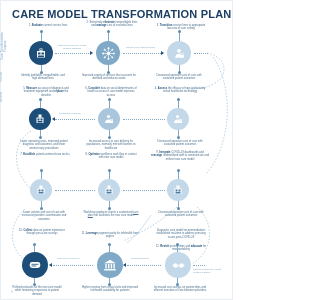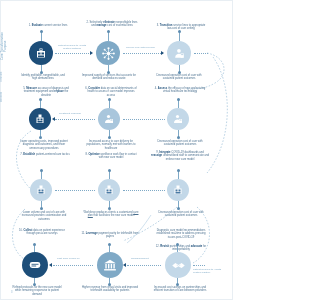--- a/index.html
+++ b/index.html
@@ -53,20 +53,21 @@
   .arrow{position:absolute;width:0;height:0;}
   .arrow.r{border-left:3px solid #1d4e79;border-top:2px solid transparent;border-bottom:2px solid transparent;}
   .arrow.l{border-right:3px solid #1d4e79;border-top:2px solid transparent;border-bottom:2px solid transparent;}
   .footnum{position:absolute;font-size:2.6px;color:#8fb4cf;}
 </style>
 </head>
 <body>
 
 <div id="page">
 
+  <div class="title">CARE MODEL TRANSFORMATION PLAN</div>
 
   <div class="rail big" style="top:26px;height:38px;">Care Transformation Purpose</div>
   <div class="rail" style="top:68px;height:16px;">Timeline</div>
   <div class="rail" style="top:88px;height:16px;">Benefits</div>
 
   <svg class="curve" viewBox="0 0 233 300">
 
     <path d="M206,52 C226,56 228,74 214,82 C204,88 196,88 186,88" fill="none" stroke="#9dc0d8" stroke-width="0.7" stroke-dasharray="1.6 1.6"></path>
 
     <path d="M212,56 C232,84 232,140 206,172" fill="none" stroke="#9dc0d8" stroke-width="0.7" stroke-dasharray="1.6 1.6"></path>

